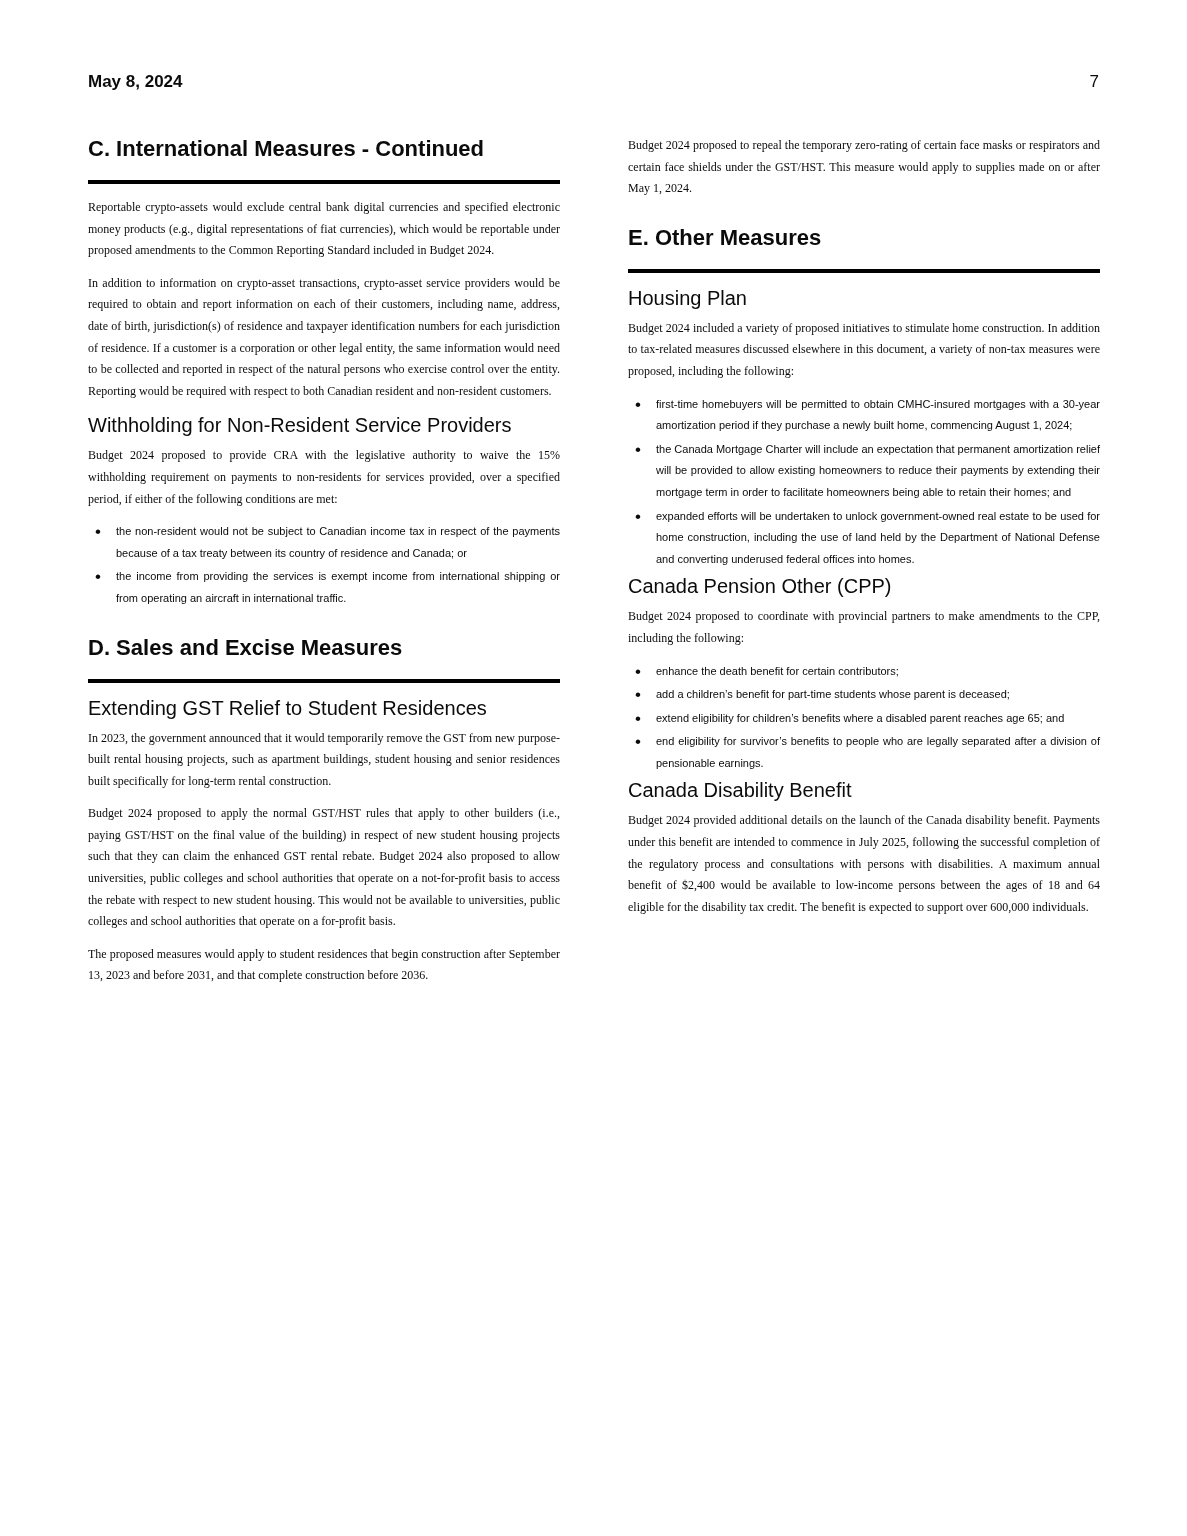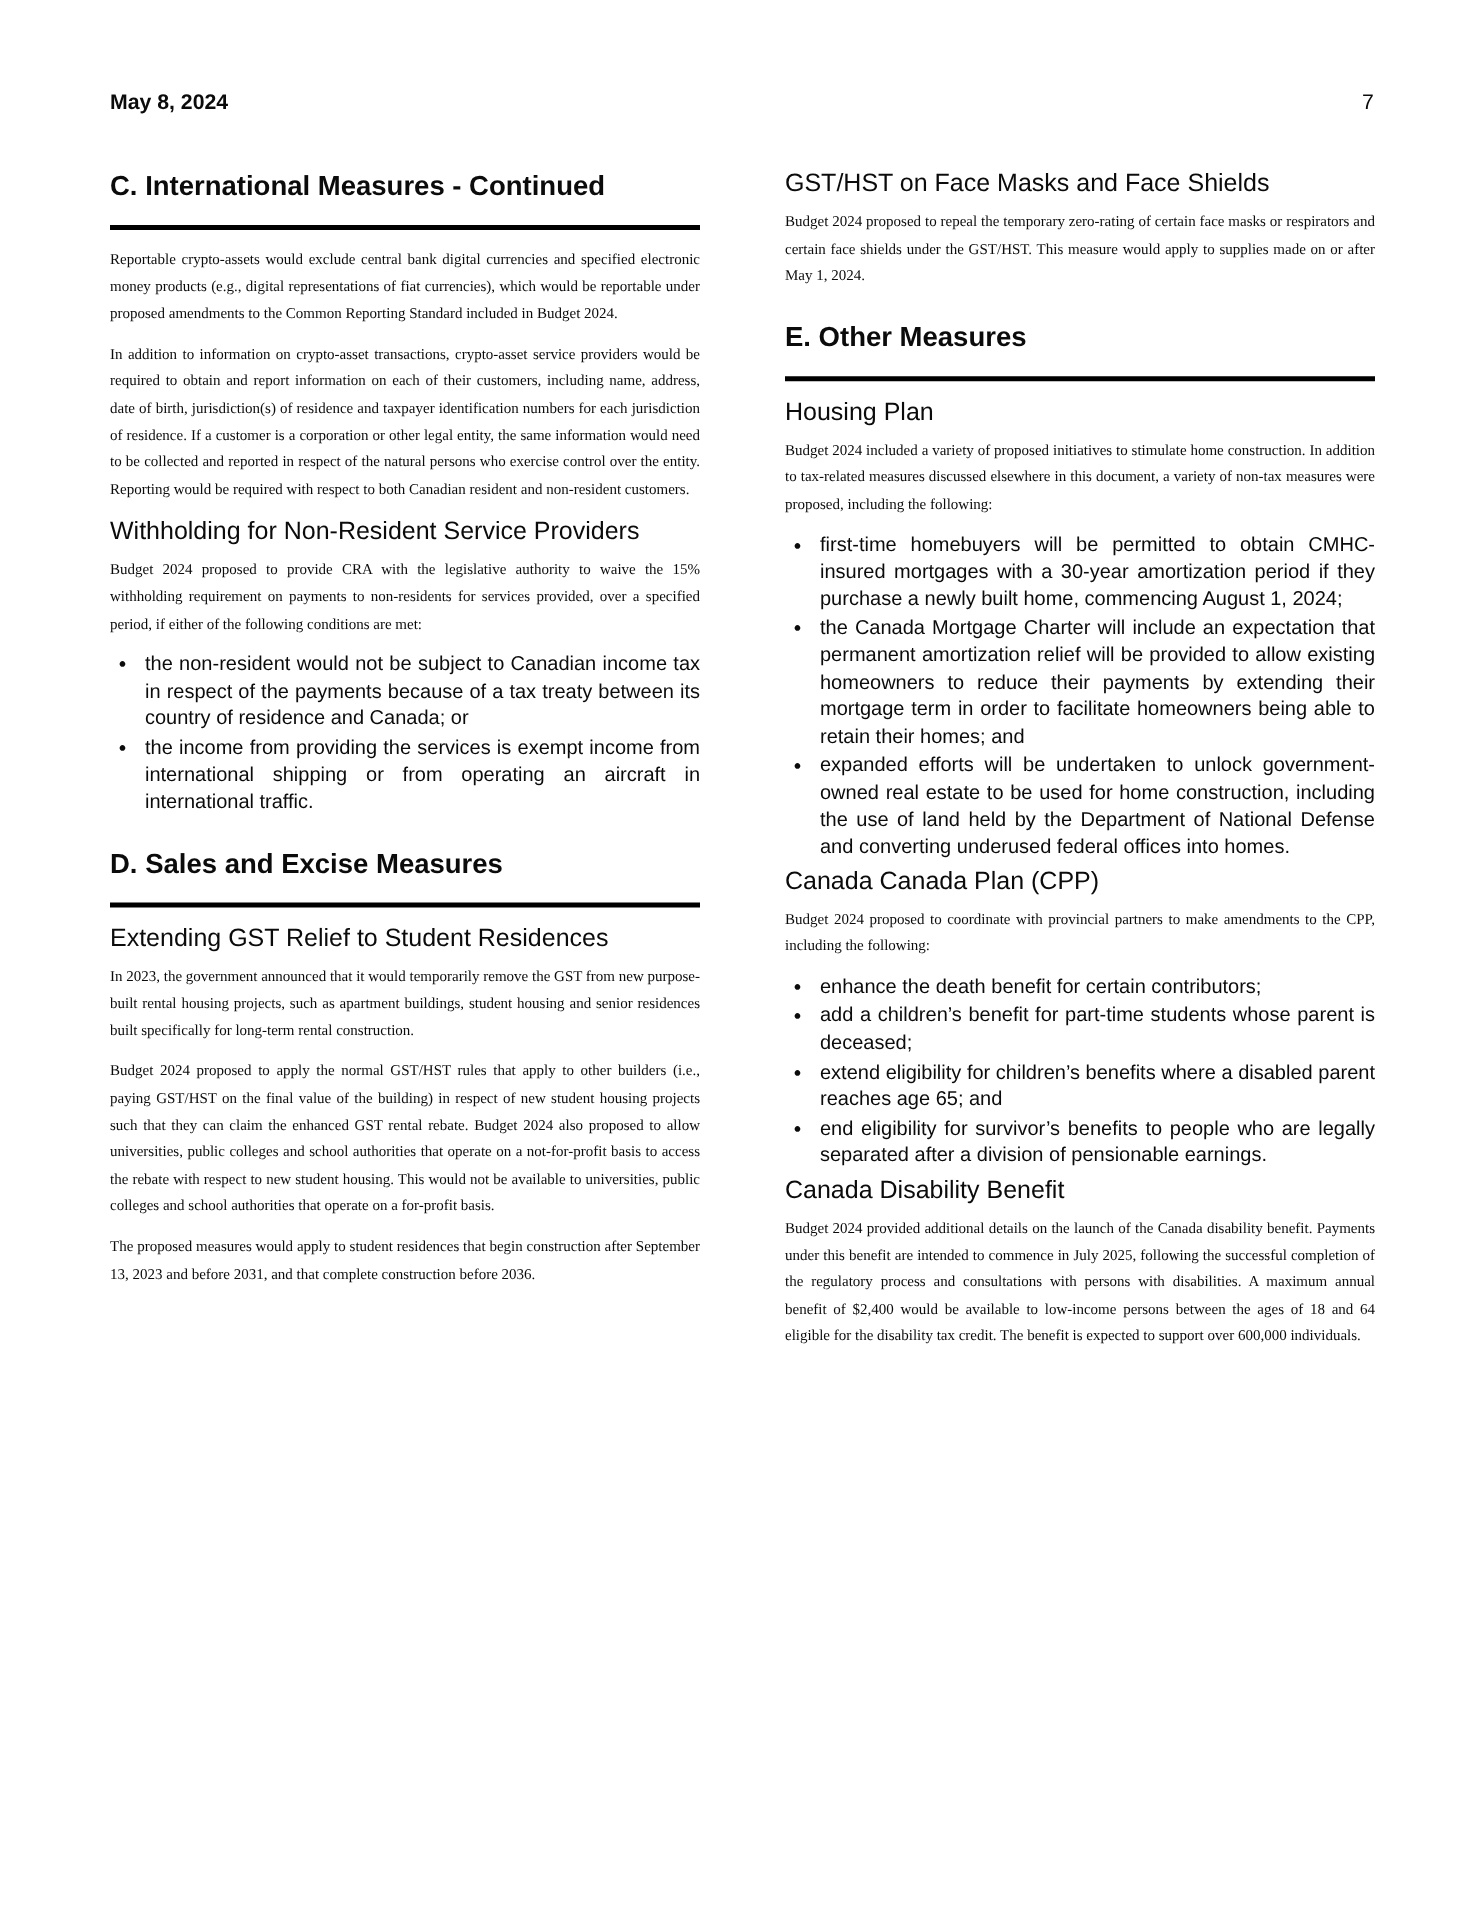--- a/index.html
+++ b/index.html
@@ -66,21 +66,21 @@
     margin: 0 0 11px 0;
     font-family: Liberation Serif, serif;
   }
   ul.bullets {
     list-style: none;
     margin: 0 0 4px 0;
   }
   ul.bullets li {
     position: relative;
     padding-left: 28px;
-    font-size: 16px;
+    font-size: 11px;
     line-height: 21.6px;
     text-align: justify;
     margin-bottom: 2px;
   }
   ul.bullets li::before {
     content: "\2022";
     position: absolute;
     left: 7px;
     top: 0;
     font-size: 17px;
@@ -151,34 +151,33 @@
 
       <h2 class="sub">Extending GST Relief to Student Residences</h2>
       <p class="body">In 2023, the government announced that it would temporarily remove the GST from new purpose-built rental housing projects, such as apartment buildings, student housing and senior residences built specifically for long-term rental construction.</p>
       <p class="body">Budget 2024 proposed to apply the normal GST/HST rules that apply to other builders (i.e., paying GST/HST on the final value of the building) in respect of new student housing projects such that they can claim the enhanced GST rental rebate. Budget 2024 also proposed to allow universities, public colleges and school authorities that operate on a not-for-profit basis to access the rebate with respect to new student housing. This would not be available to universities, public colleges and school authorities that operate on a for-profit basis.</p>
       <p class="body">The proposed measures would apply to student residences that begin construction after September 13, 2023 and before 2031, and that complete construction before 2036.</p>
 
     </div>
 
     <div class="col">
 
-      <h2 class="sub">GST/HST on Face Masks and Face Shields</h2>
       <p class="body">Budget 2024 proposed to repeal the temporary zero-rating of certain face masks or respirators and certain face shields under the GST/HST. This measure would apply to supplies made on or after May 1, 2024.</p>
 
       <h1 class="section mt-section">E. Other Measures</h1>
 
       <h2 class="sub">Housing Plan</h2>
       <p class="body">Budget 2024 included a variety of proposed initiatives to stimulate home construction. In addition to tax-related measures discussed elsewhere in this document, a variety of non-tax measures were proposed, including the following:</p>
       <ul class="bullets">
         <li>first-time homebuyers will be permitted to obtain CMHC-insured mortgages with a 30-year amortization period if they purchase a newly built home, commencing August 1, 2024;</li>
         <li>the Canada Mortgage Charter will include an expectation that permanent amortization relief will be provided to allow existing homeowners to reduce their payments by extending their mortgage term in order to facilitate homeowners being able to retain their homes; and</li>
         <li>expanded efforts will be undertaken to unlock government-owned real estate to be used for home construction, including the use of land held by the Department of National Defense and converting underused federal offices into homes.</li>
       </ul>
 
-      <h2 class="sub mt-sub">Canada Canada Plan (CPP)</h2>
+      <h2 class="sub mt-sub">Canada Pension Other (CPP)</h2>
       <p class="body">Budget 2024 proposed to coordinate with provincial partners to make amendments to the CPP, including the following:</p>
       <ul class="bullets">
         <li>enhance the death benefit for certain contributors;</li>
         <li>add a children’s benefit for part-time students whose parent is deceased;</li>
         <li>extend eligibility for children’s benefits where a disabled parent reaches age 65; and</li>
         <li>end eligibility for survivor’s benefits to people who are legally separated after a division of pensionable earnings.</li>
       </ul>
 
       <h2 class="sub mt-sub">Canada Disability Benefit</h2>
       <p class="body">Budget 2024 provided additional details on the launch of the Canada disability benefit. Payments under this benefit are intended to commence in July 2025, following the successful completion of the regulatory process and consultations with persons with disabilities. A maximum annual benefit of $2,400 would be available to low-income persons between the ages of 18 and 64 eligible for the disability tax credit. The benefit is expected to support over 600,000 individuals.</p>

